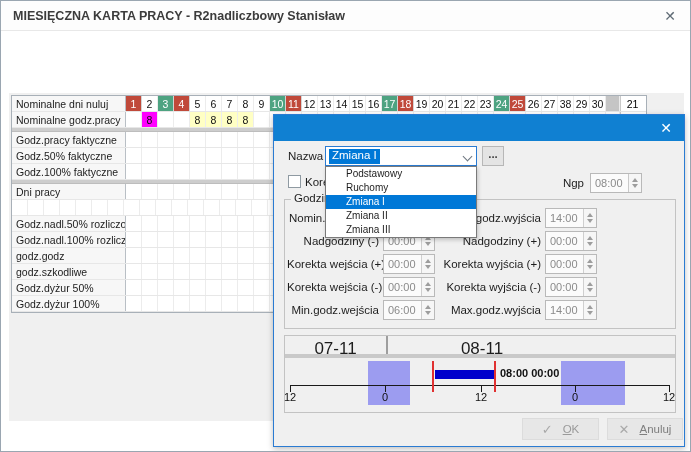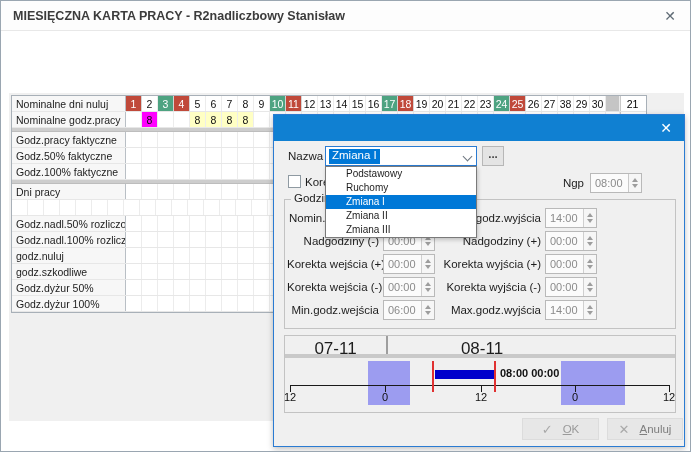--- a/index.html
+++ b/index.html
@@ -546,21 +546,21 @@
           <span class="dc"></span>
           <span class="dc"></span>
           <span class="dc"></span>
           <span class="dc"></span>
           <span class="dc"></span>
           <span class="dc"></span>
           <span class="fc"></span>
           <span class="tc"></span>
         </div>
         <div class="trow">
-          <span class="tlabel">godz.nuluj</span>
+          <span class="tlabel">godz.godz</span>
           <span class="dc"></span>
           <span class="dc"></span>
           <span class="dc"></span>
           <span class="dc"></span>
           <span class="dc"></span>
           <span class="dc"></span>
           <span class="dc"></span>
           <span class="dc"></span>
           <span class="dc"></span>
           <span class="dc"></span>

